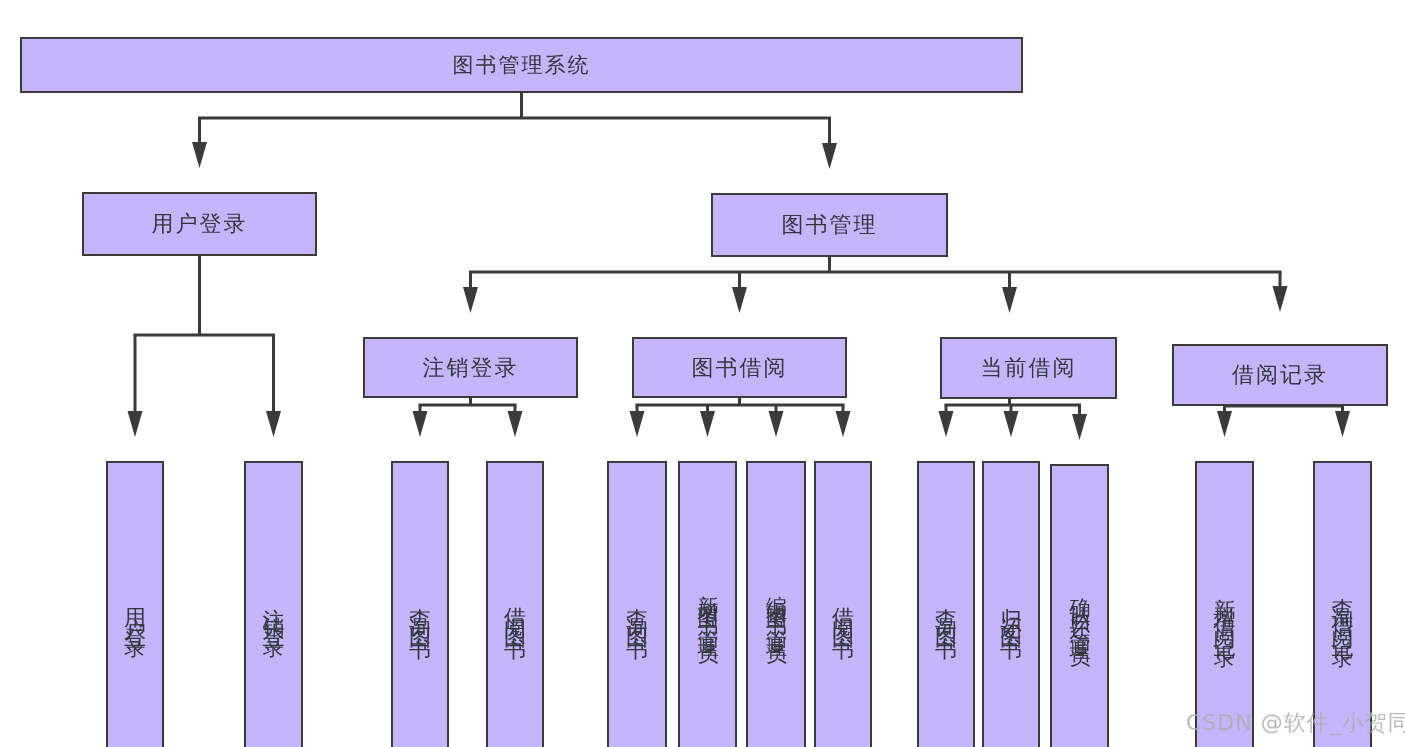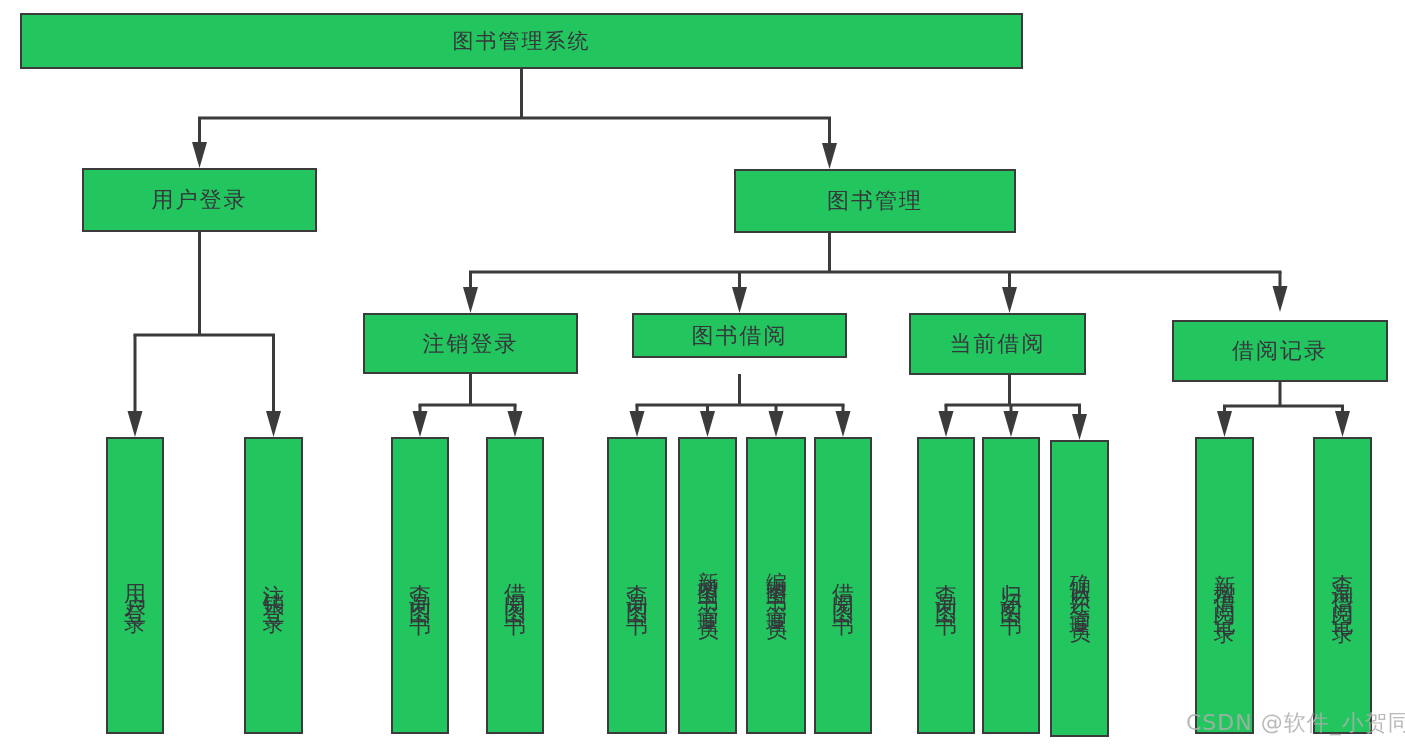--- a/index.html
+++ b/index.html
@@ -3,22 +3,22 @@
 <meta charset="utf-8">
 <style>
   html,body{margin:0;padding:0;background:#ffffff;}
   .canvas{
     position:relative;width:1405px;height:747px;background:#ffffff;
     font-family:"DejaVu Sans","Liberation Sans",sans-serif;overflow:hidden;
   }
   .edges{position:absolute;left:0;top:0;z-index:1;}
   .node{
     position:absolute;box-sizing:border-box;z-index:2;
-    border:2.5px solid #3b3b3b;background:#22c55e;color:#36363d;
-    display:flex;align-items:center;justify-content:center;
+    border:2.5px solid #3b3b3b;background:#c4b5fd;color:#36363d;
+    display:flex;align-items:center;justify-content:center;margin-top:24px;
   }
   .h{font-size:22px;letter-spacing:2px;white-space:nowrap;}
   .root-label{font-size:21px;}
   .leaf{
     writing-mode:vertical-rl;text-orientation:mixed;
     font-size:22px;letter-spacing:10px;line-height:1;
   }
   .leaf.long{font-size:21px;letter-spacing:7px;}
   .watermark{
     position:absolute;z-index:3;color:#aeaeae;opacity:.85;
@@ -81,25 +81,25 @@
       <line x1="1223" y1="406" x2="1344" y2="406" stroke="#3b3b3b" stroke-width="3"></line>
       <line x1="1224.5" y1="406" x2="1224.5" y2="415" stroke="#3b3b3b" stroke-width="3"></line>
       <polygon points="1224.5,437 1217,411 1232,411" fill="#3b3b3b"></polygon>
       <line x1="1342.5" y1="406" x2="1342.5" y2="415" stroke="#3b3b3b" stroke-width="3"></line>
       <polygon points="1342.5,437 1335,411 1350,411" fill="#3b3b3b"></polygon>
     </svg>
 
   <div class="node h root-label" style="left:20px;top:13px;width:1003px;height:56px">图书管理系统</div>
 
   <div class="node h" style="left:82px;top:168px;width:235px;height:64px">用户登录</div>
-  <div class="node h" style="left:734px;top:169px;width:282px;height:64px">图书管理</div>
+  <div class="node h" style="left:711px;top:169px;width:237px;height:64px">图书管理</div>
 
   <div class="node h" style="left:363px;top:313px;width:215px;height:61px">注销登录</div>
-  <div class="node h" style="left:632px;top:313px;width:215px;height:45px">图书借阅</div>
-  <div class="node h" style="left:909px;top:313px;width:177px;height:62px">当前借阅</div>
+  <div class="node h" style="left:632px;top:313px;width:215px;height:61px">图书借阅</div>
+  <div class="node h" style="left:940px;top:313px;width:177px;height:62px">当前借阅</div>
   <div class="node h" style="left:1172px;top:320px;width:216px;height:62px">借阅记录</div>
 
   <div class="node leaf" style="left:106px;top:437px;width:58px;height:297px">用户登录</div>
   <div class="node leaf" style="left:244px;top:437px;width:59px;height:297px">注销登录</div>
 
   <div class="node leaf" style="left:391px;top:437px;width:58px;height:297px">查询图书</div>
   <div class="node leaf" style="left:486px;top:437px;width:58px;height:297px">借阅图书</div>
 
   <div class="node leaf" style="left:607px;top:437px;width:60px;height:297px">查询图书</div>
   <div class="node leaf long" style="left:678px;top:437px;width:59px;height:297px">新增图书（管理员）</div>

